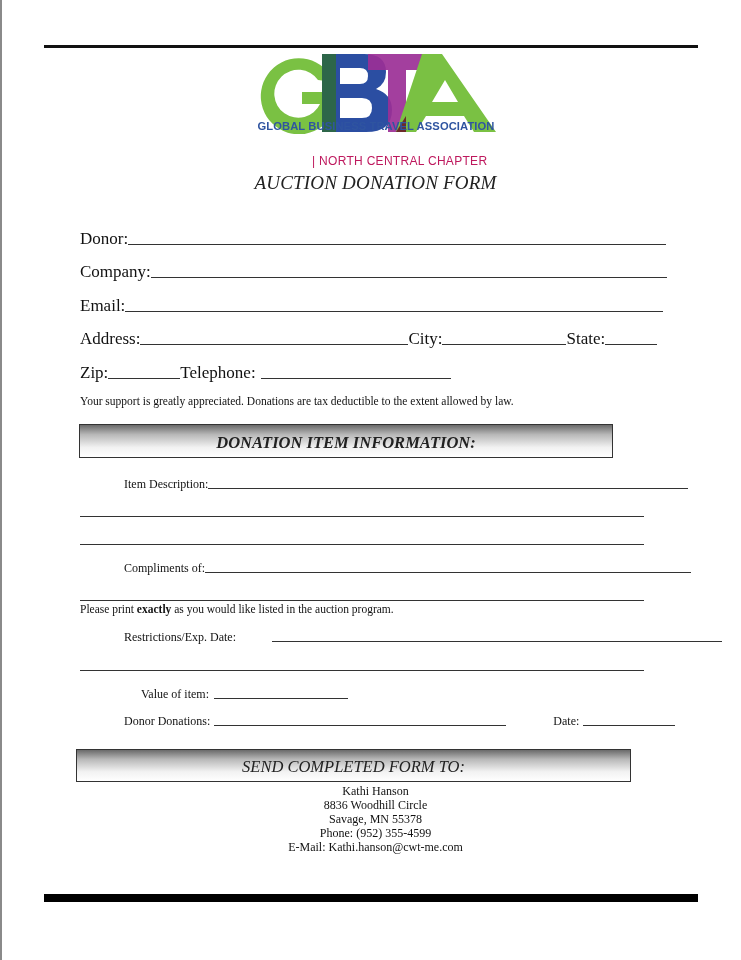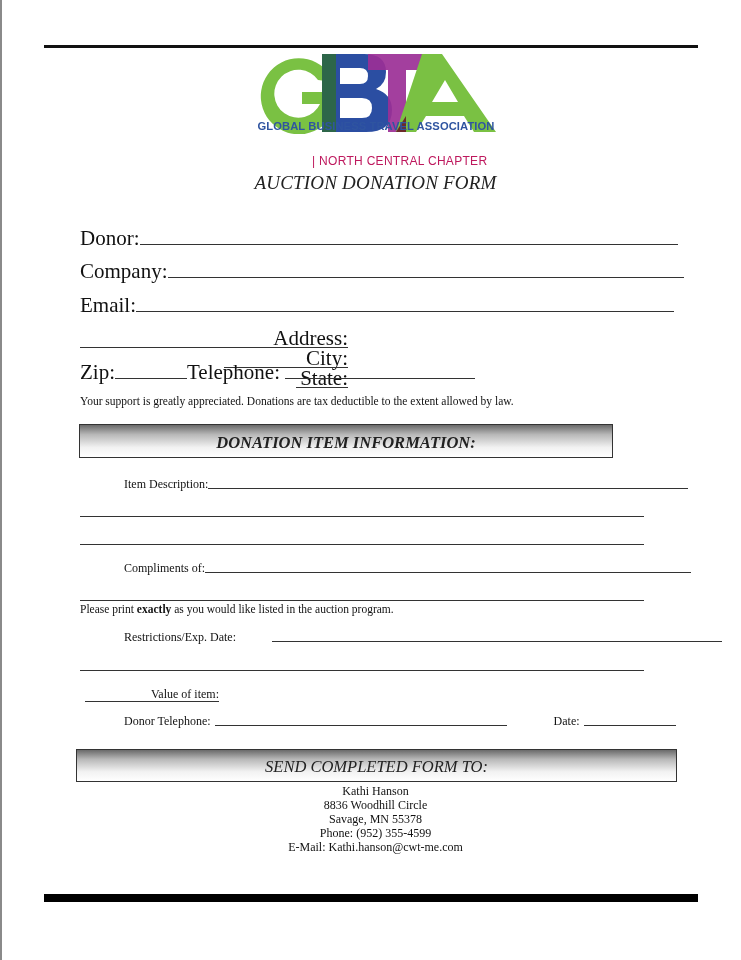--- a/index.html
+++ b/index.html
@@ -23,21 +23,21 @@
     position: absolute; left: 312px; top: 154px;
     font-family: "Liberation Sans", "DejaVu Sans", sans-serif;
     font-size: 12px; color: #be185d; white-space: nowrap; letter-spacing: 0.3px;
   }
   .form-title {
     position: absolute; left: 0; width: 751px; top: 172px; text-align: center;
     font-style: italic; font-size: 19px; color: #222; letter-spacing: 0.2px;
   }
 
   .row { position: absolute; display: flex; align-items: flex-end; white-space: nowrap; }
-  .lbl { font-size: 21px; line-height: 17px; }
+  .lbl { font-size: 17px; line-height: 17px; }
   .lbl.sm { font-size: 12px; line-height: 14px; margin-left: 44px; }
   .line { border-bottom: 1px solid #333; height: 0; margin-bottom: 2px; }
   .note { position: absolute; font-size: 11.5px; white-space: nowrap; }
 
   .band {
     position: absolute; border: 1px solid #333; box-sizing: border-box;
     background: linear-gradient(to bottom, #6a6a6a 0%, #b8b8b8 30%, #f2f2f2 70%, #ffffff 100%);
     text-align: center; font-style: italic; font-size: 16.5px; color: #222;
   }
   .contact {
@@ -75,21 +75,21 @@
   <span class="line" style="width:538px;"></span>
 </div>
 <div class="row" style="left:80px; top:263px;">
   <span class="lbl">Company:</span>
   <span class="line" style="width:516px;"></span>
 </div>
 <div class="row" style="left:80px; top:297px;">
   <span class="lbl">Email:</span>
   <span class="line" style="width:538px;"></span>
 </div>
-<div class="row" style="left:80px; top:330px;flex-direction:column;">
+<div class="row" style="left:80px; top:330px;">
   <span class="lbl">Address:</span>
   <span class="line" style="width:268px;"></span>
   <span class="lbl">City:</span>
   <span class="line" style="width:124px;"></span>
   <span class="lbl">State:</span>
   <span class="line" style="width:52px;"></span>
 </div>
 <div class="row" style="left:80px; top:364px;">
   <span class="lbl">Zip:</span>
   <span class="line" style="width:72px;"></span>
@@ -114,36 +114,36 @@
 </div>
 <div class="line" style="position:absolute; left:80px; top:600px; width:564px;"></div>
 <div class="note" style="left:80px; top:603px;"><span>Please print </span><b>exactly</b><span> as you would like listed in the auction program.</span></div>
 
 <div class="row" style="left:80px; top:630px;gap:36px;">
   <span class="lbl sm">Restrictions/Exp. Date:</span>
   <span class="line" style="width:450px;"></span>
 </div>
 <div class="line" style="position:absolute; left:80px; top:670px; width:564px;"></div>
 
-<div class="row" style="left:85px; top:687px;flex-direction:column;">
+<div class="row" style="left:97px; top:687px;">
   <span class="lbl sm">Value of item:</span>
   <span style="width:5px;"></span>
   <span class="line" style="width:134px;"></span>
 </div>
 <div class="row" style="left:80px; top:714px;">
-  <span class="lbl sm">Donor Telephone:</span>
+  <span class="lbl sm">Donor Donations:</span>
   <span style="width:4px;"></span>
   <span class="line" style="width:292px;"></span>
   <span style="width:3px;"></span>
   <span class="lbl sm">Date:</span>
   <span style="width:4px;"></span>
   <span class="line" style="width:92px;"></span>
 </div>
 
-<div class="band" style="left:76px; top:749px; width:601px; height:33px; line-height:34px;">SEND COMPLETED FORM TO:</div>
+<div class="band" style="left:76px; top:749px; width:555px; height:33px; line-height:34px;">SEND COMPLETED FORM TO:</div>
 <div class="contact">
   <div>Kathi Hanson</div>
   <div>8836 Woodhill Circle</div>
   <div>Savage, MN 55378</div>
   <div>Phone: (952) 355-4599</div>
   <div>E-Mail: Kathi.hanson@cwt-me.com</div>
 </div>
 
 <div class="bottom-rule"></div>
 

